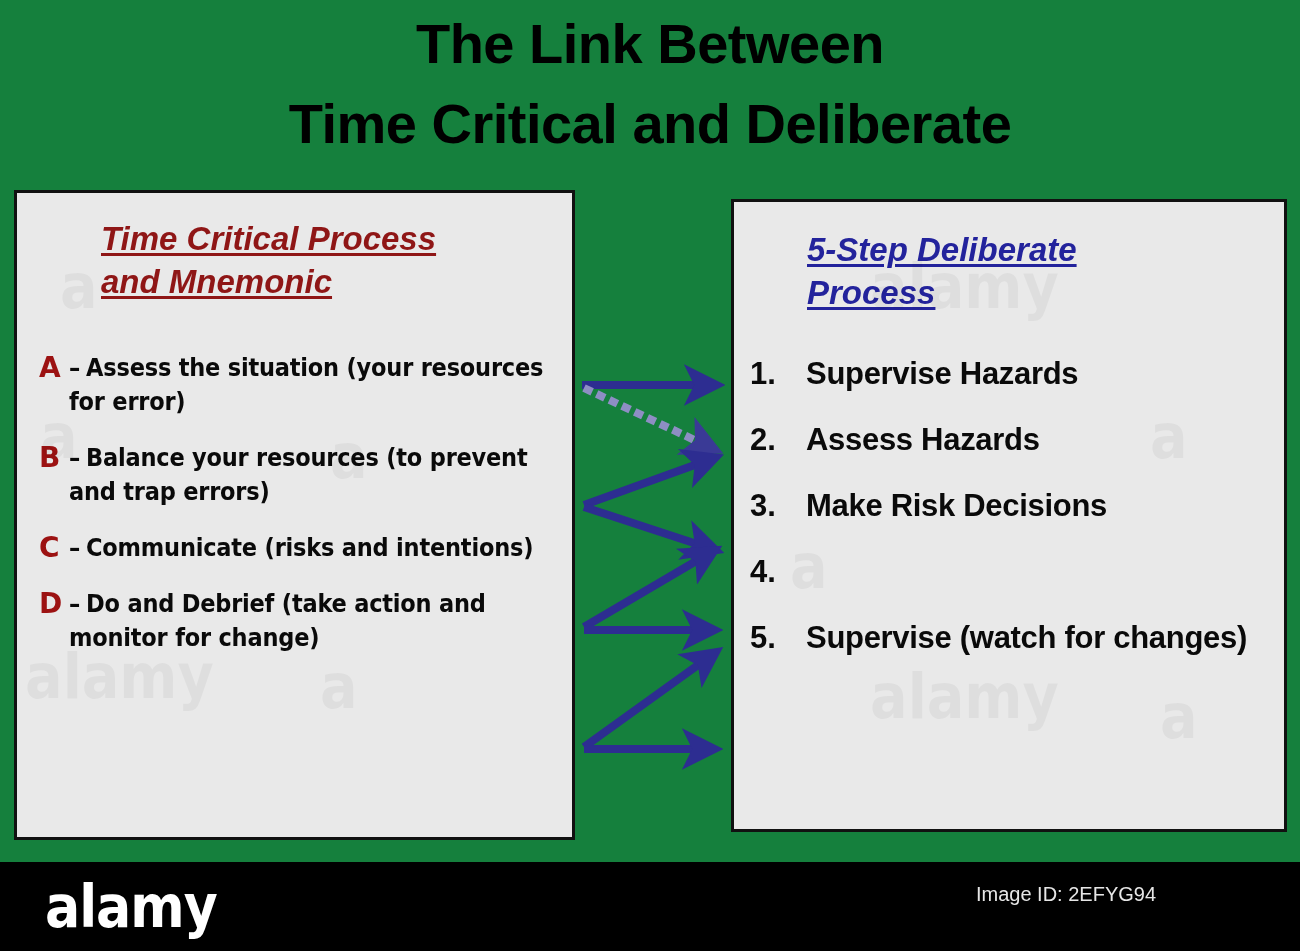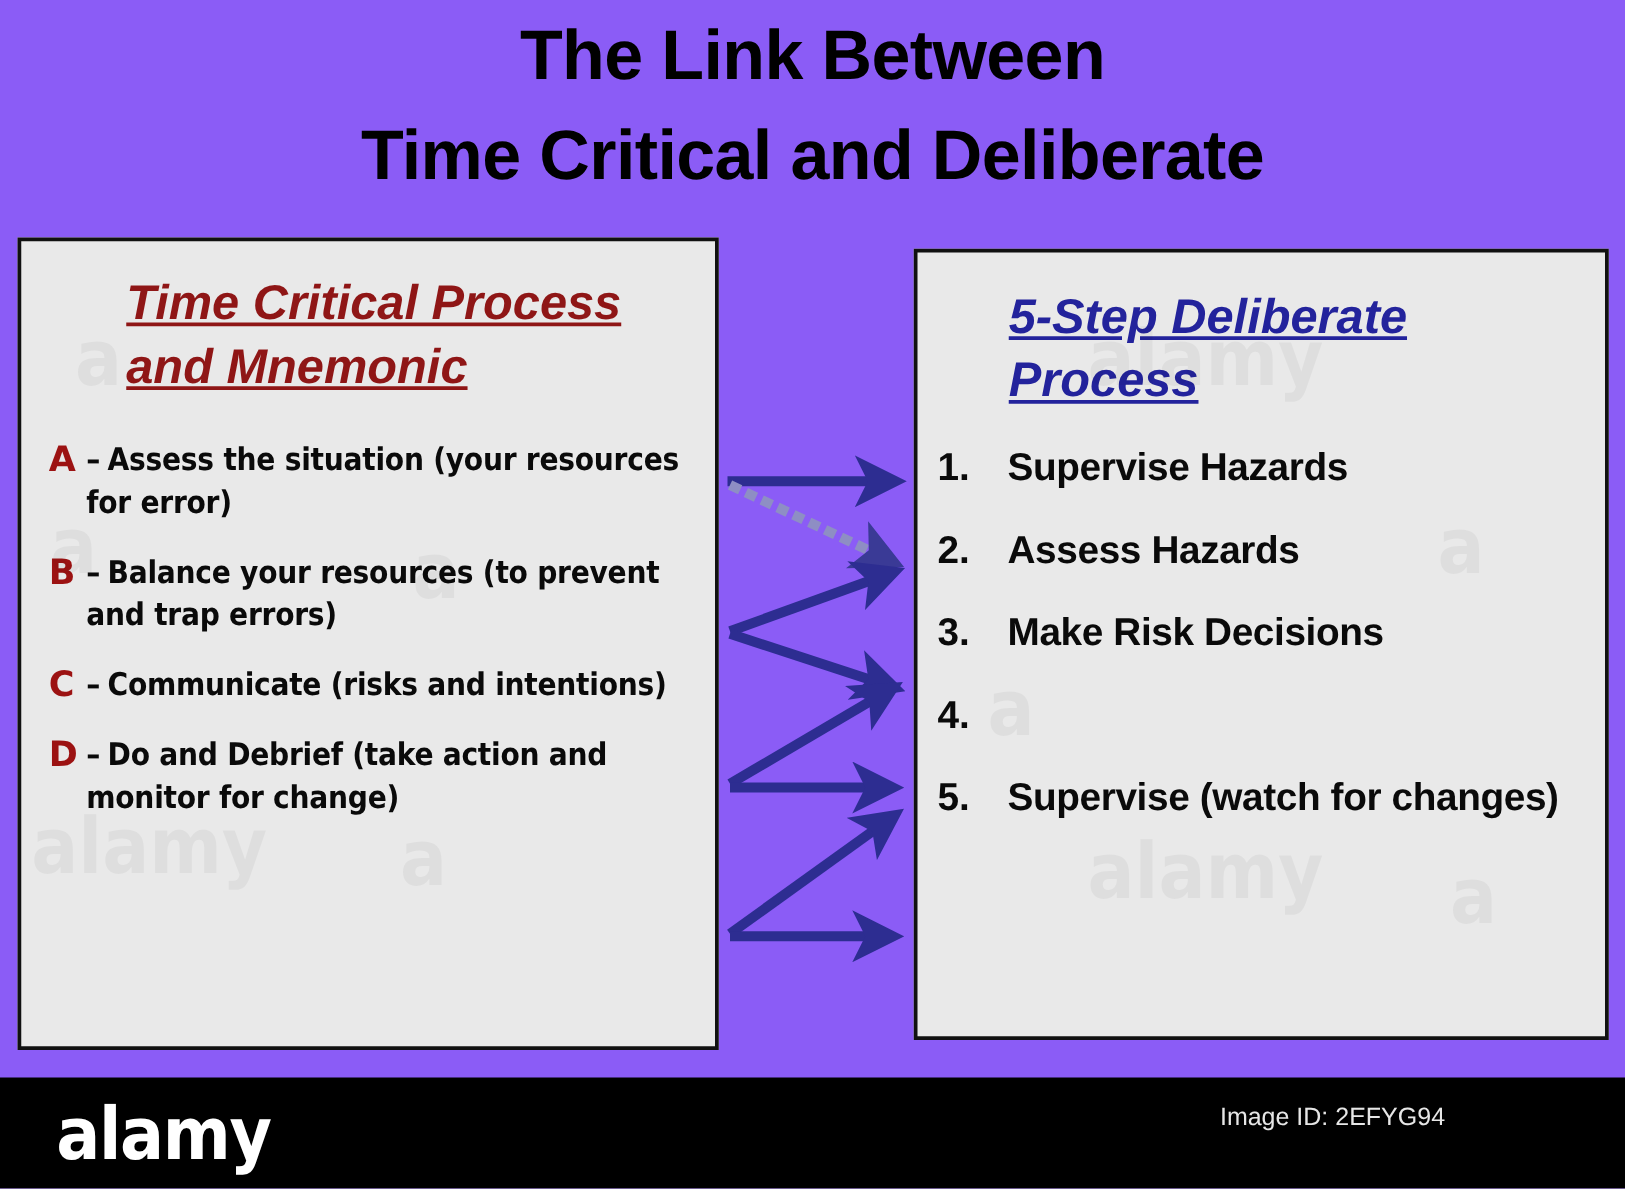--- a/index.html
+++ b/index.html
@@ -8,21 +8,21 @@
     padding: 0;
     background: #ffffff;
   }
   body {
     font-family: "Liberation Sans", sans-serif;
   }
   #page {
     position: relative;
     width: 1300px;
     height: 951px;
-    background: #8b5cf6;
+    background: #15803d;
     overflow: hidden;
   }
 
   
   #title {
     position: absolute;
     left: 0;
     top: 4px;
     width: 1300px;
     text-align: center;
@@ -44,21 +44,21 @@
   }
   #panel-left  { left: 14px;  top: 190px; width: 561px; height: 650px; }
   #panel-right { left: 731px; top: 199px; width: 556px; height: 633px; }
 
   
   .panel-heading {
     position: absolute;
     font-family: "Liberation Sans", sans-serif;
     font-weight: bold;
     font-style: italic;
-    font-size: 39px;
+    font-size: 33px;
     line-height: 1.30;
     text-decoration: underline;
     text-underline-offset: 3px;
     white-space: pre-line;
   }
   #heading-left {
     left: 84px;
     top: 25px;
     width: 470px;
     color: #8f1616;

